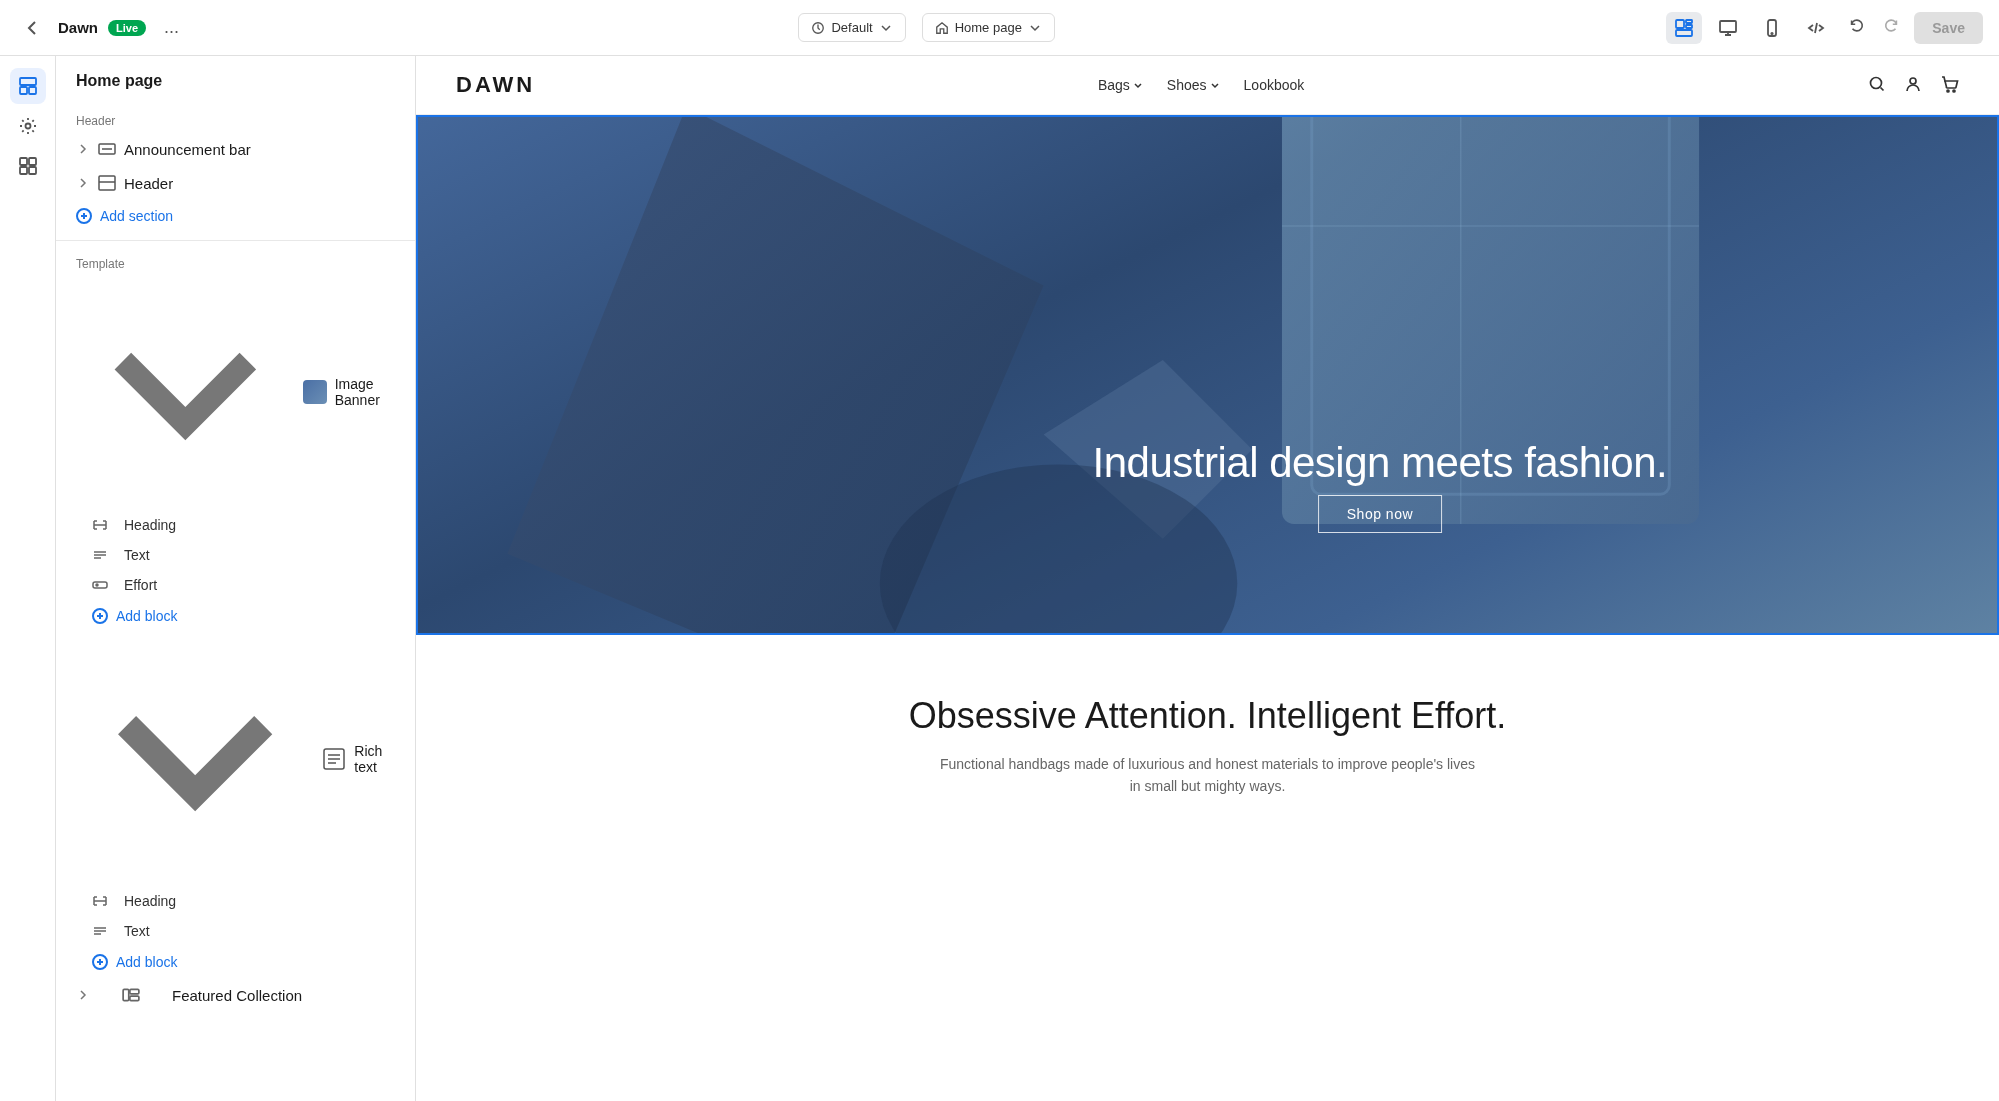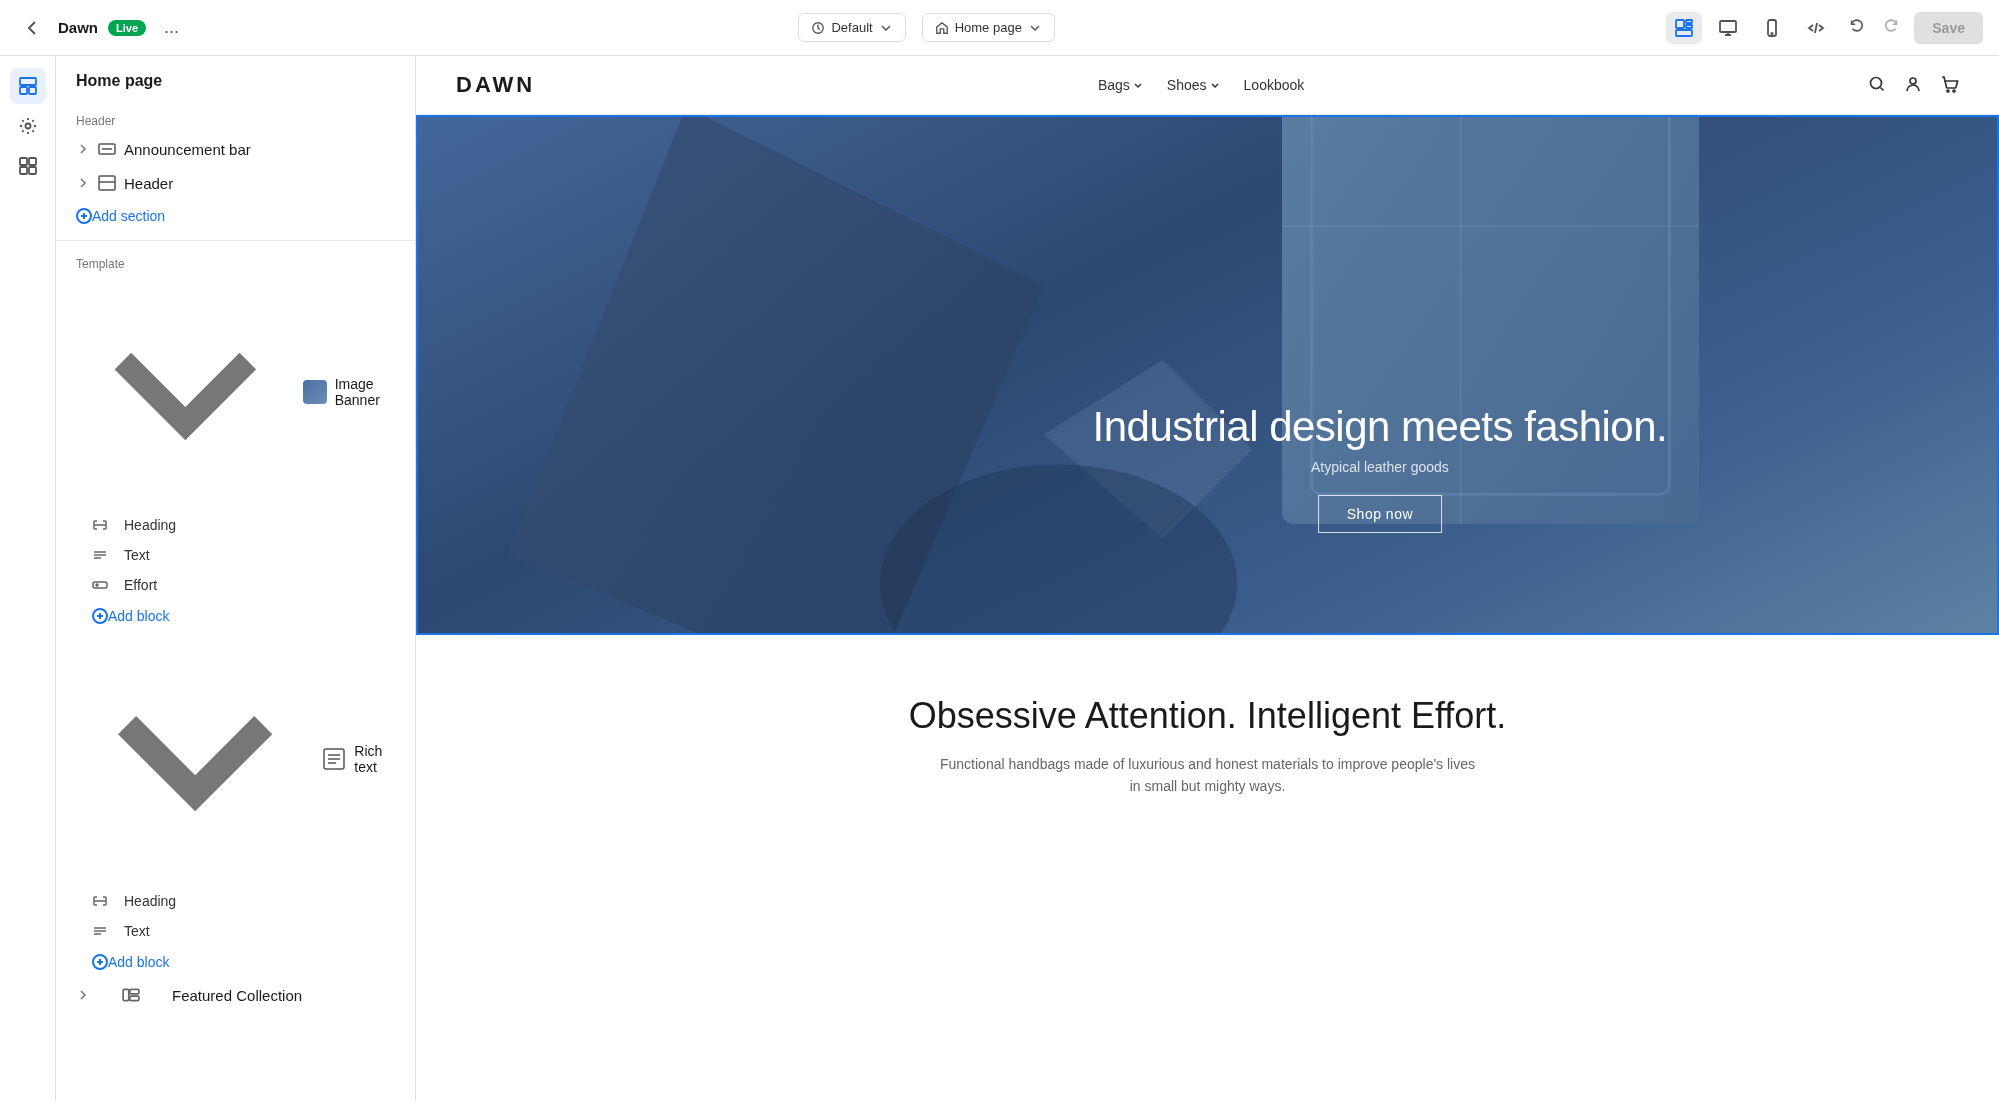--- a/index.html
+++ b/index.html
@@ -57,21 +57,21 @@
 
     .sidebar-item {
       display: flex; align-items: center; gap: 8px;
       padding: 8px 20px; cursor: pointer; border-radius: 0;
       color: #1a1a1a; font-size: 15px;
     }
     .sidebar-item .item-icon { width: 18px; height: 18px; flex-shrink: 0; }
     .sidebar-item .chevron { width: 14px; height: 14px; color: #777; flex-shrink: 0; }
 
     .add-section, .add-block {
-      display: flex; align-items: center; 
+      display: flex; align-items: center; gap: 8px;
       padding: 8px 20px; cursor: pointer; color: #1a73e8;
       font-size: 14px; font-weight: 500;
     }
 
     .tree-item {
       display: flex; align-items: center; gap: 16px;
       padding: 7px 20px 7px 36px; cursor: pointer; font-size: 14px; color: #333;
     }
     .tree-item .item-icon { width: 16px; height: 16px; color: #666; flex-shrink: 0; }
 
@@ -454,21 +454,20 @@
 
           <line x1="580" y1="160" x2="860" y2="160" stroke="rgba(150,190,220,0.2)" stroke-width="1"></line>
           <line x1="700" y1="60" x2="700" y2="360" stroke="rgba(150,190,220,0.2)" stroke-width="1"></line>
 
           <polygon points="420,300 500,250 560,310 500,370" fill="rgba(80,110,150,0.5)"></polygon>
 
           <ellipse cx="430" cy="400" rx="120" ry="80" fill="rgba(30,50,80,0.4)"></ellipse>
         </svg>
         <div class="hero-content">
           <div class="hero-headline">Industrial design meets fashion.</div>
-          <div class="hero-sub">Atypical leather goods</div>
           <button class="hero-btn">Shop now</button>
         </div>
       </div>
     </div>
 
     <div class="rich-text-section">
       <h2>Obsessive Attention. Intelligent Effort.</h2>
       <p>Functional handbags made of luxurious and honest materials to improve people's lives in small but mighty ways.</p>
     </div>
   </div>

